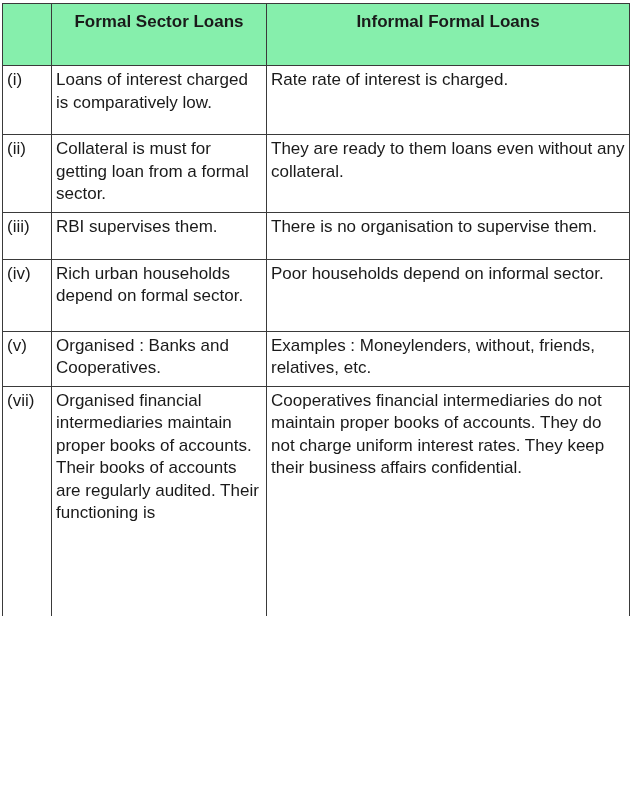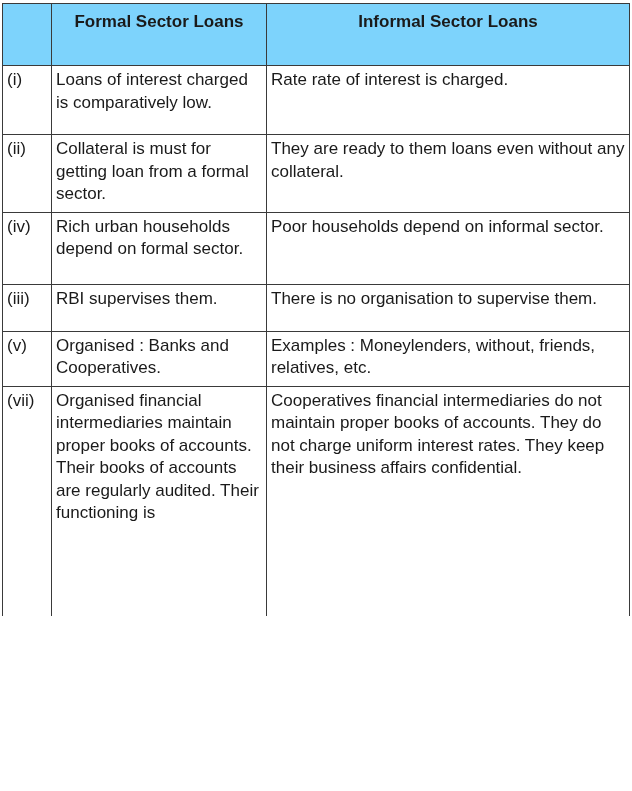--- a/index.html
+++ b/index.html
@@ -17,21 +17,21 @@
   col.c0 { width: 49px; }
   col.c1 { width: 215px; }
   col.c2 { width: 363px; }
   th, td {
     border: 1.5px solid #3a3a3a;
     vertical-align: top;
     text-align: left;
     padding: 3px 4px 6px 4px;
   }
   thead th {
-    background: #7dd3fc;
+    background: #86efac;
     font-weight: bold;
     text-align: center;
     padding: 6px 6px 8px 6px;
     line-height: 23px;
     height: 47px;
   }
   tbody tr:last-child td { border-bottom: none; }
   td.num { padding-left: 4px; padding-right: 2px; }
 </style>
 </head>
@@ -41,43 +41,43 @@
   <table>
     <colgroup>
       <col class="c0">
         <col class="c1">
         <col class="c2">
     </colgroup>
     <thead>
       <tr>
         <th></th>
         <th>Formal Sector Loans</th>
-        <th>Informal Sector Loans</th>
+        <th>Informal Formal Loans</th>
       </tr>
     </thead>
     <tbody>
       <tr style="height:69px">
         <td class="num">(i)</td>
         <td>Loans of interest charged is comparatively low.</td>
         <td>Rate rate of interest is charged.</td>
       </tr>
       <tr style="height:69px">
         <td class="num">(ii)</td>
         <td>Collateral is must for getting loan from a formal sector.</td>
         <td>They are ready to them loans even without any collateral.</td>
       </tr>
+      <tr style="height:47px">
+        <td class="num">(iii)</td>
+        <td>RBI supervises them.</td>
+        <td>There is no organisation to supervise them.</td>
+      </tr>
       <tr style="height:72px">
         <td class="num">(iv)</td>
         <td>Rich urban households depend on formal sector.</td>
         <td>Poor households depend on informal sector.</td>
-      </tr>
-      <tr style="height:47px">
-        <td class="num">(iii)</td>
-        <td>RBI supervises them.</td>
-        <td>There is no organisation to supervise them.</td>
       </tr>
       <tr style="height:53px">
         <td class="num">(v)</td>
         <td>Organised : Banks and Cooperatives.</td>
         <td>Examples : Moneylenders, without, friends, relatives, etc.</td>
       </tr>
       <tr style="height:230px">
         <td class="num">(vii)</td>
         <td>Organised financial intermediaries maintain proper books of accounts. Their books of accounts are regularly audited. Their functioning is</td>
         <td>Cooperatives financial intermediaries do not maintain proper books of accounts. They do not charge uniform interest rates. They keep their business affairs confidential.</td>

